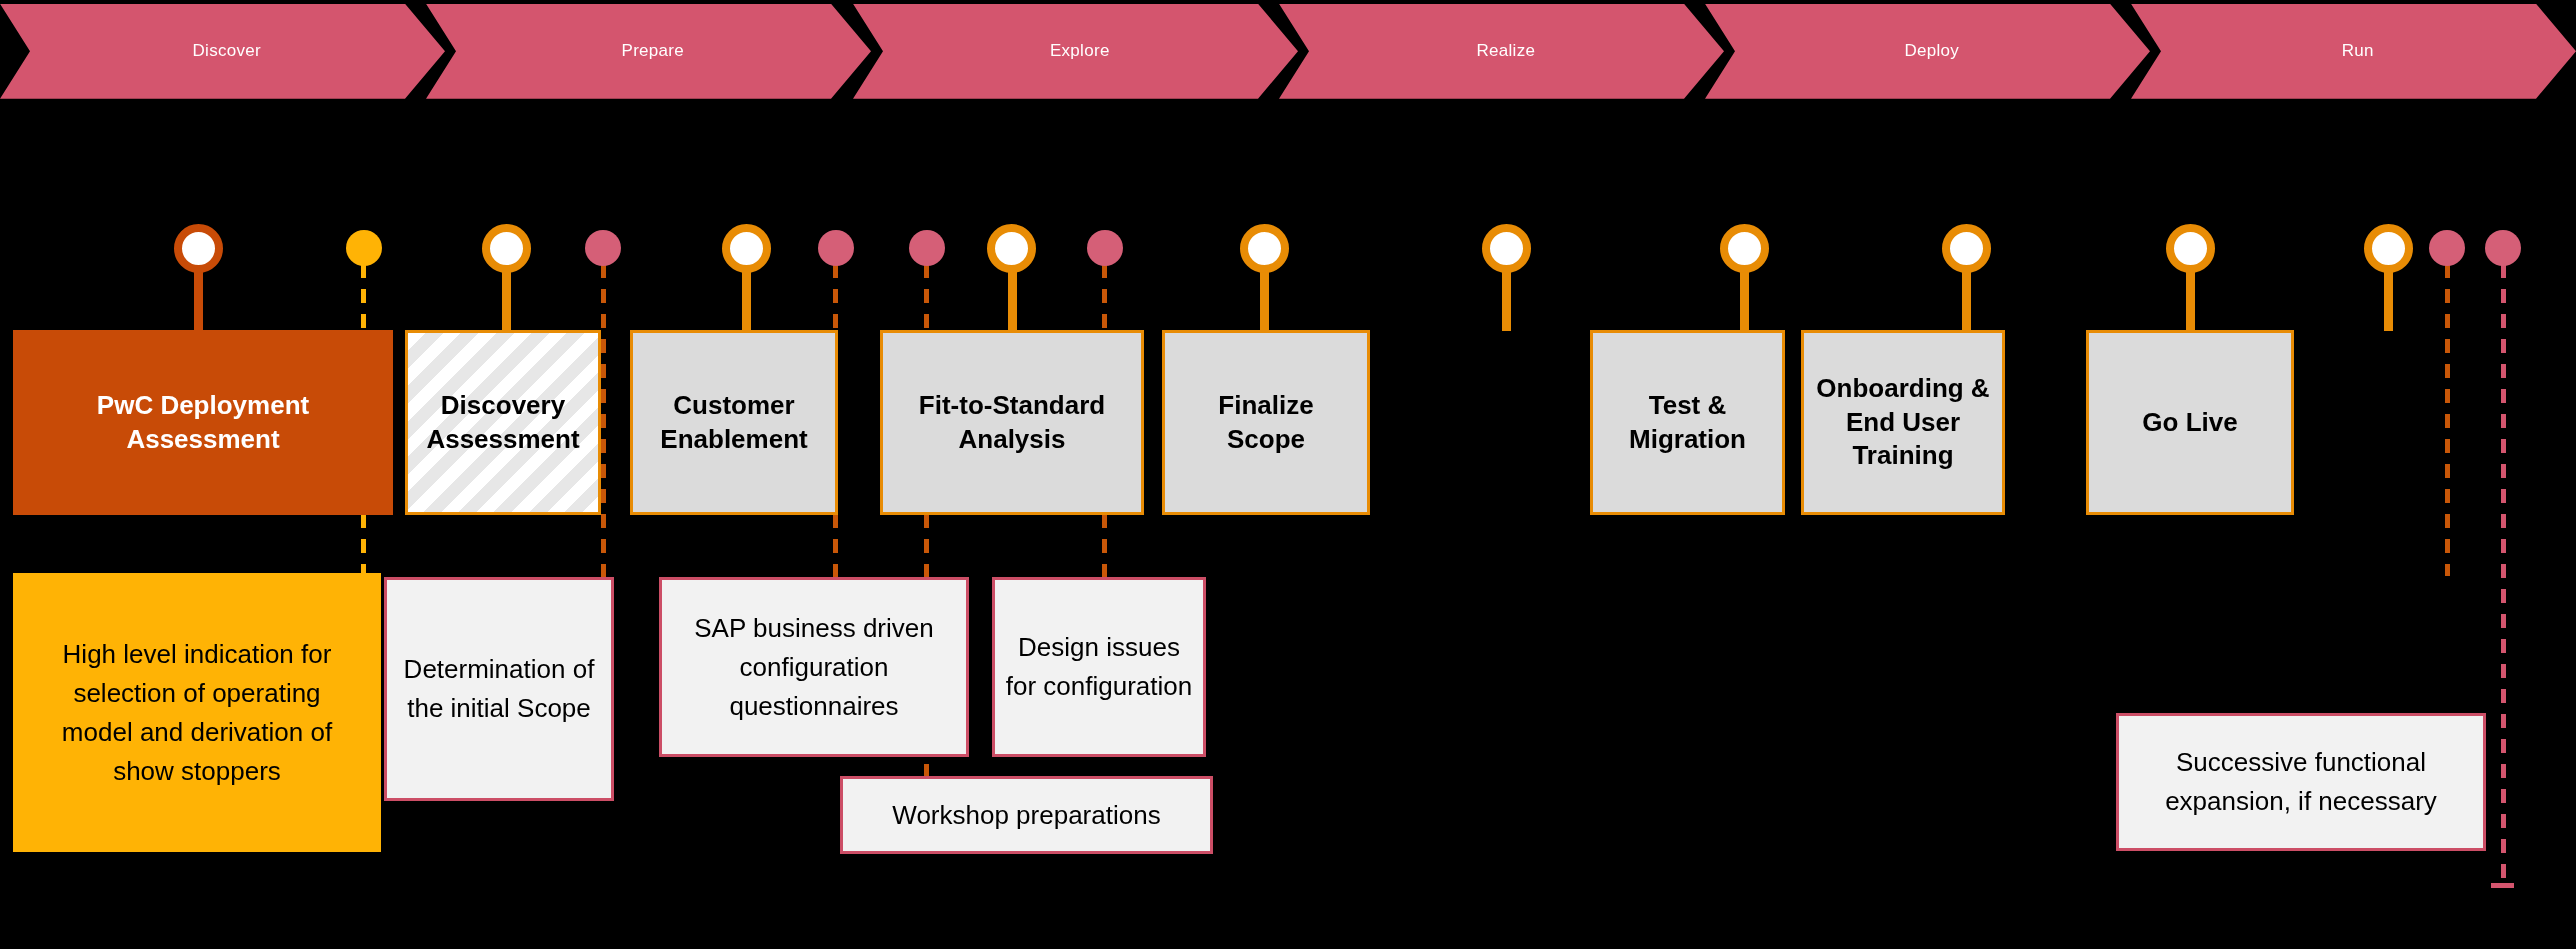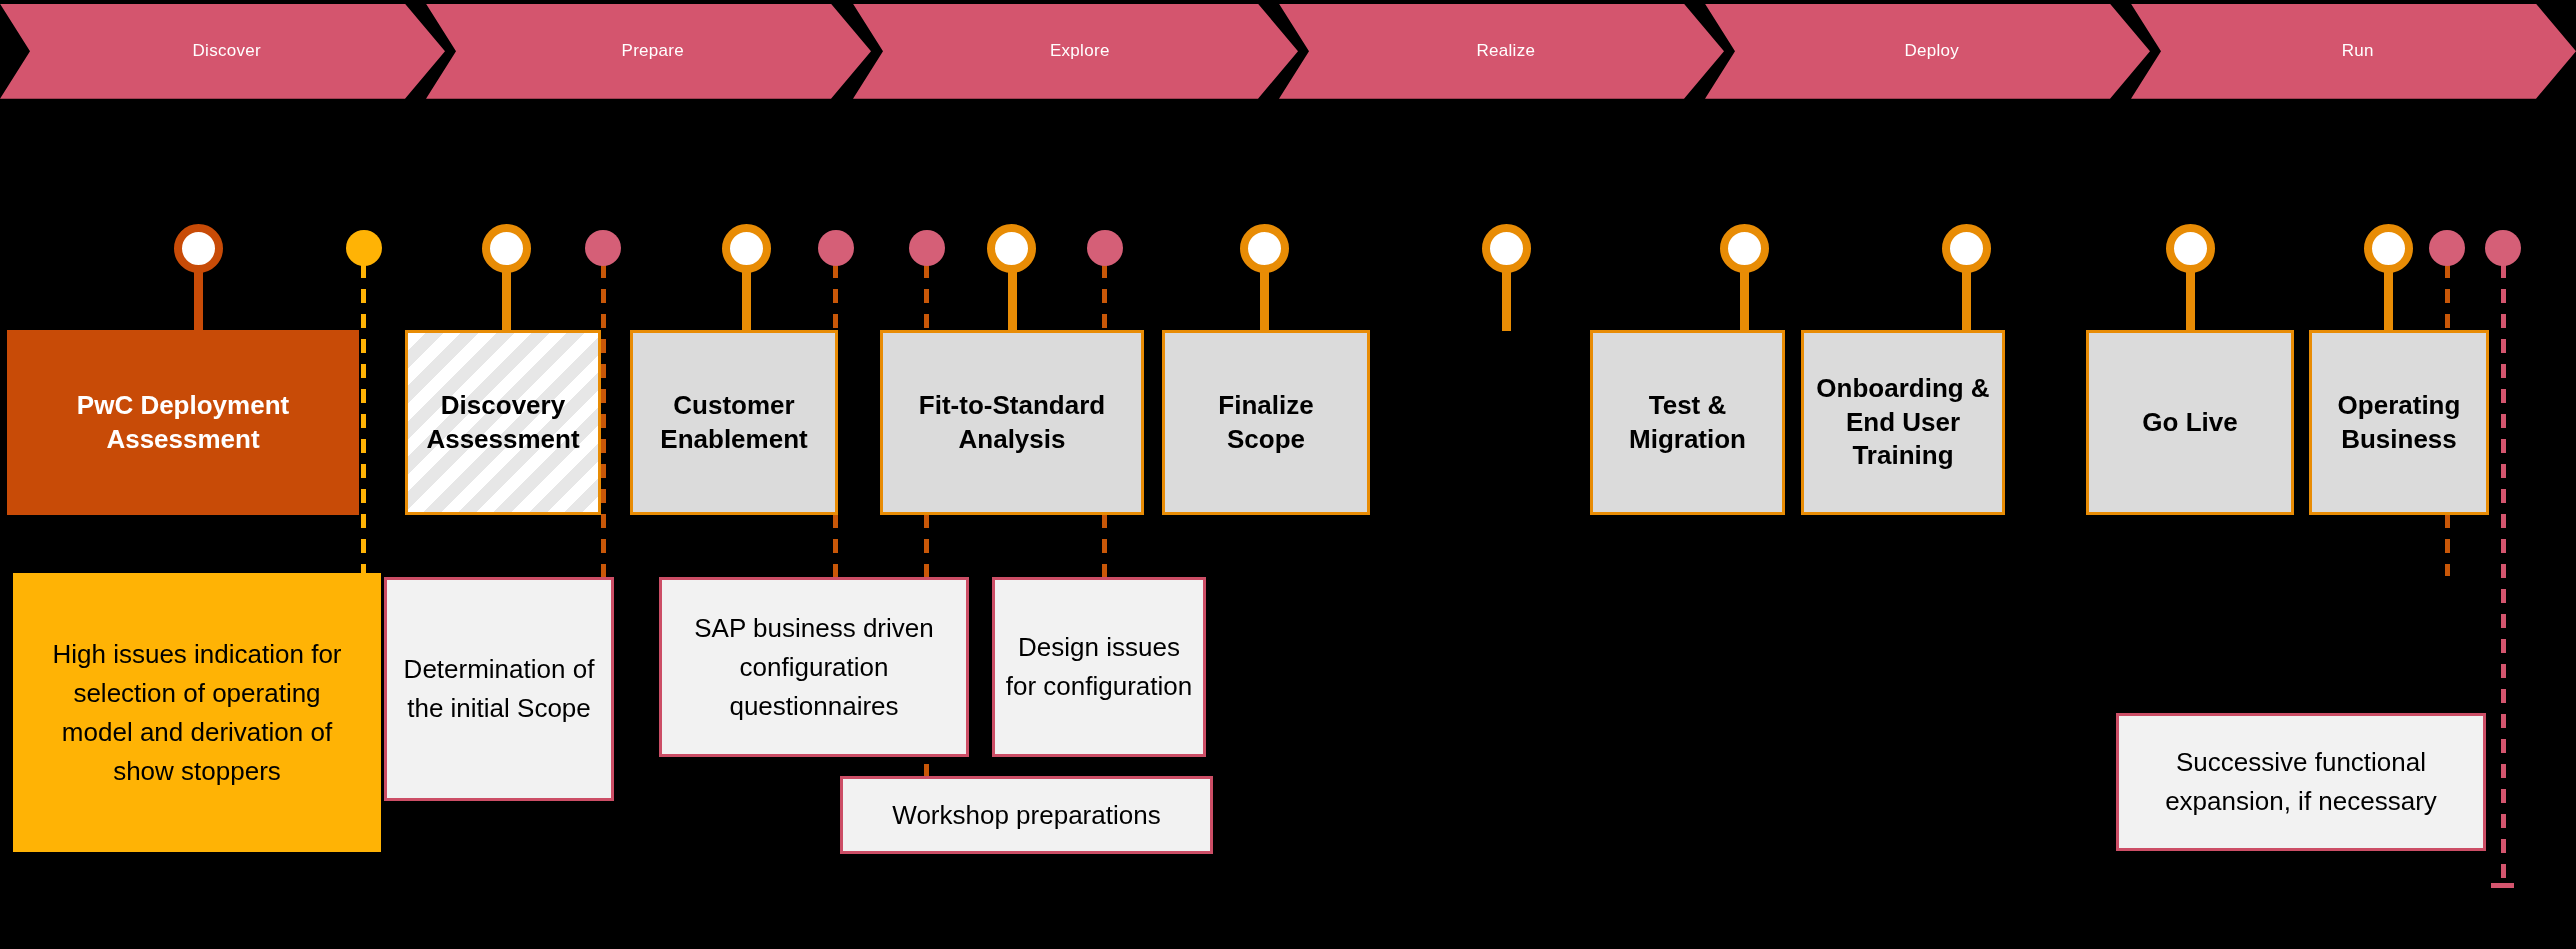--- a/index.html
+++ b/index.html
@@ -91,40 +91,38 @@
 
   <div class="stem dash-amber" style="left:361px;top:264px;height:311px"></div>
   <div class="stem dash-rust" style="left:601px;top:264px;height:314px"></div>
   <div class="stem dash-rust" style="left:833px;top:264px;height:314px"></div>
   <div class="stem dash-rust" style="left:924px;top:264px;height:515px"></div>
   <div class="stem dash-rust" style="left:1102px;top:264px;height:314px"></div>
   <div class="stem dash-rust" style="left:2445px;top:264px;height:312px"></div>
   <div class="stem dash-pink" style="left:2501px;top:264px;height:616px"></div>
   <div class="hdash" style="left:2491px;top:883px;width:23.4px;height:5px"></div>
 
-  <div class="box row1 pwc" style="left:7px;width:352px"><span>PwC Deployment
+  <div class="box row1 pwc" style="left:13px;width:380px"><span>PwC Deployment
 Assessment</span></div>
   <div class="box row1 hatch" style="left:405px;width:196px"><span>Discovery
 Assessment</span></div>
   <div class="box row1 gray" style="left:630px;width:208px"><span>Customer
 Enablement</span></div>
   <div class="box row1 gray" style="left:880px;width:264px"><span>Fit-to-Standard
 Analysis</span></div>
   <div class="box row1 gray" style="left:1162px;width:208px"><span>Finalize
 Scope</span></div>
   <div class="box row1 gray" style="left:1590px;width:195px"><span>Test &amp;
 Migration</span></div>
   <div class="box row1 gray" style="left:1801px;width:204px"><span>Onboarding &amp;
 End User
 Training</span></div>
   <div class="box row1 gray" style="left:2086px;width:208px"><span>Go Live</span></div>
-  <div class="box row1 gray" style="left:2309px;width:180px"><span>Operating
-Business</span></div>
 
-  <div class="box row2 amber" style="left:13px;top:573px;width:368px;height:279px"><span>High issues indication for
+  <div class="box row2 amber" style="left:13px;top:573px;width:368px;height:279px"><span>High level indication for
 selection of operating
 model and derivation of
 show stoppers</span></div>
   <div class="box row2" style="left:384px;top:577px;width:230px;height:224px"><span>Determination of
 the initial Scope</span></div>
   <div class="box row2" style="left:659px;top:577px;width:310px;height:180px"><span>SAP business driven
 configuration
 questionnaires</span></div>
   <div class="box row2" style="left:992px;top:577px;width:214px;height:180px"><span>Design issues
 for configuration</span></div>

